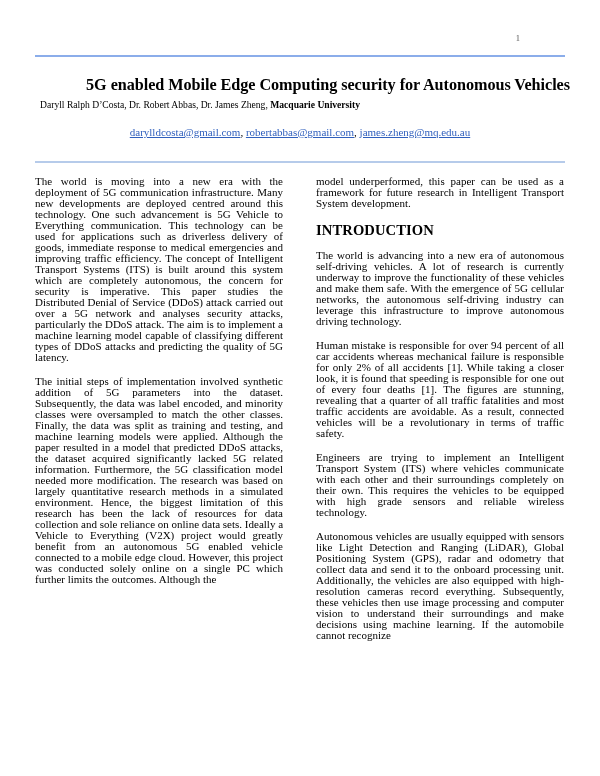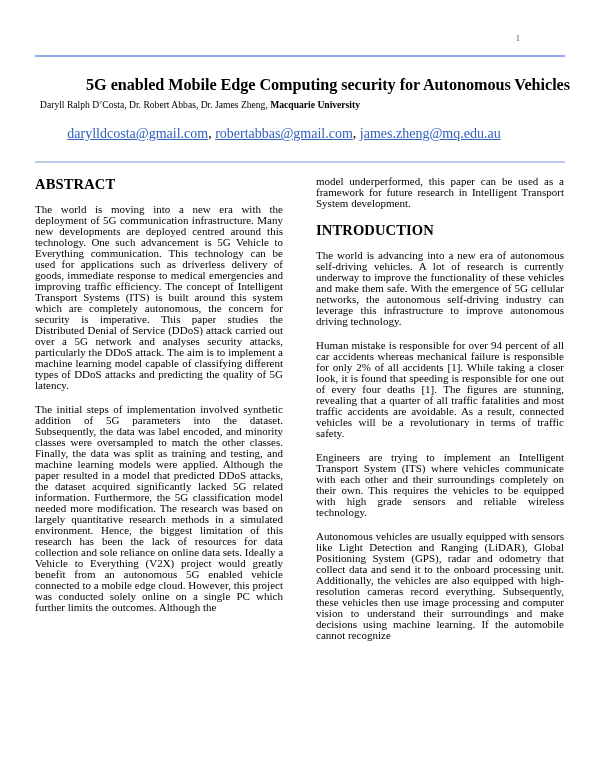--- a/index.html
+++ b/index.html
@@ -78,25 +78,25 @@
     text-align: left;
     font-size: 9.6px;
     line-height: 1.2;
   }
   .authors .affil {
     font-weight: bold;
   }
 
   .emails {
     position: absolute;
-    left: 24px;
+    left: 40px;
     top: 126px;
     width: 520px;
     text-align: center;
-    font-size: 14px;
+    font-size: 11px;
     line-height: 1.2;
   }
   .emails a {
     color: #2f5fbd;
     text-decoration: underline;
   }
   .emails .sep {
     color: #000000;
     text-decoration: none;
   }
@@ -155,21 +155,20 @@
 
   <div class="emails">
     <a href="#" style="color: rgb(47, 95, 189);">darylldcosta@gmail.com</a><span class="sep">, </span><a href="#" style="color: rgb(47, 95, 189);">robertabbas@gmail.com</a><span class="sep">, </span><a href="#" style="color: rgb(47, 95, 189);">james.zheng@mq.edu.au</a>
   </div>
 
   <div class="rule-bottom" style="background: rgb(182, 203, 234);"></div>
 
   <div class="columns">
 
     <div class="col">
-      <h2 class="section">ABSTRACT</h2>
       <p class="body">The world is moving into a new era with the deployment of 5G communication infrastructure. Many new developments are deployed centred around this technology. One such advancement is 5G Vehicle to Everything communication. This technology can be used for applications such as driverless delivery of goods, immediate response to medical emergencies and improving traffic efficiency. The concept of Intelligent Transport Systems (ITS) is built around this system which are completely autonomous, the concern for security is imperative. This paper studies the Distributed Denial of Service (DDoS) attack carried out over a 5G network and analyses security attacks, particularly the DDoS attack. The aim is to implement a machine learning model capable of classifying different types of DDoS attacks and predicting the quality of 5G latency.</p>
       <p class="body">The initial steps of implementation involved synthetic addition of 5G parameters into the dataset. Subsequently, the data was label encoded, and minority classes were oversampled to match the other classes. Finally, the data was split as training and testing, and machine learning models were applied. Although the paper resulted in a model that predicted DDoS attacks, the dataset acquired significantly lacked 5G related information. Furthermore, the 5G classification model needed more modification. The research was based on largely quantitative research methods in a simulated environment. Hence, the biggest limitation of this research has been the lack of resources for data collection and sole reliance on online data sets. Ideally a Vehicle to Everything (V2X) project would greatly benefit from an autonomous 5G enabled vehicle connected to a mobile edge cloud. However, this project was conducted solely online on a single PC which further limits the outcomes. Although the</p>
     </div>
 
     <div class="col">
       <p class="body">model underperformed, this paper can be used as a framework for future research in Intelligent Transport System development.</p>
       <h2 class="section">INTRODUCTION</h2>
       <p class="body">The world is advancing into a new era of autonomous self-driving vehicles. A lot of research is currently underway to improve the functionality of these vehicles and make them safe. With the emergence of 5G cellular networks, the autonomous self-driving industry can leverage this infrastructure to improve autonomous driving technology.</p>
       <p class="body">Human mistake is responsible for over 94 percent of all car accidents whereas mechanical failure is responsible for only 2% of all accidents [1]. While taking a closer look, it is found that speeding is responsible for one out of every four deaths [1]. The figures are stunning, revealing that a quarter of all traffic fatalities and most traffic accidents are avoidable. As a result, connected vehicles will be a revolutionary in terms of traffic safety.</p>
       <p class="body">Engineers are trying to implement an Intelligent Transport System (ITS) where vehicles communicate with each other and their surroundings completely on their own. This requires the vehicles to be equipped with high grade sensors and reliable wireless technology.</p>

